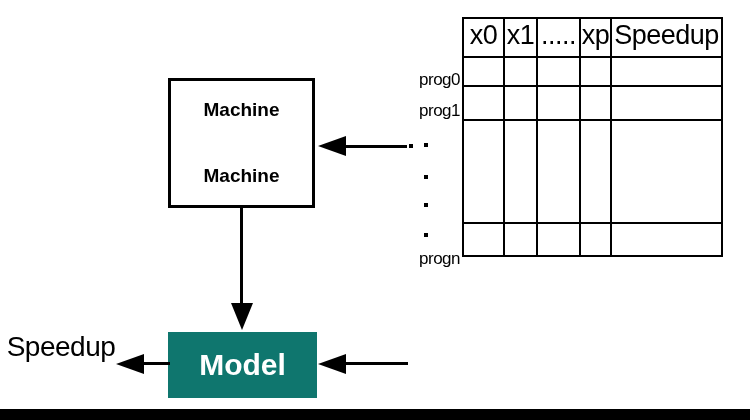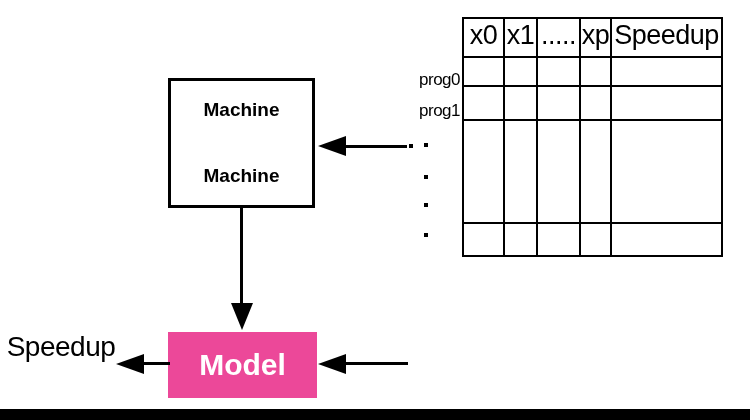--- a/index.html
+++ b/index.html
@@ -98,21 +98,21 @@
     gap: 30px;
   }
 
   
   .model-box {
     position: absolute;
     left: 168px;
     top: 332px;
     width: 149px;
     height: 66px;
-    background: #ec4899;
+    background: #0f766e;
     color: #ffffff;
     display: flex;
     justify-content: center;
     align-items: center;
     font-weight: bold;
     font-size: 30px;
   }
 
   
   .arrow-line-h {
@@ -233,20 +233,21 @@
       </tr>
     </tbody>
   </table>
 
   <div class="row-label lbl-prog0">prog0</div>
   <div class="row-label lbl-prog1">prog1</div>
   <div class="ellipsis-dot dot-1"></div>
   <div class="ellipsis-dot dot-2"></div>
   <div class="ellipsis-dot dot-3"></div>
   <div class="ellipsis-dot dot-4"></div>
+  <div class="row-label lbl-progn">progn</div>
 
   <div class="tail-dot-table-to-ml"></div>
   <div class="arrow-line-h line-table-to-ml"></div>
   <div class="arrow-head-left head-table-to-ml"></div>
 
   <div class="ml-box">
     <div>Machine</div>
     <div>Machine</div>
   </div>
 

